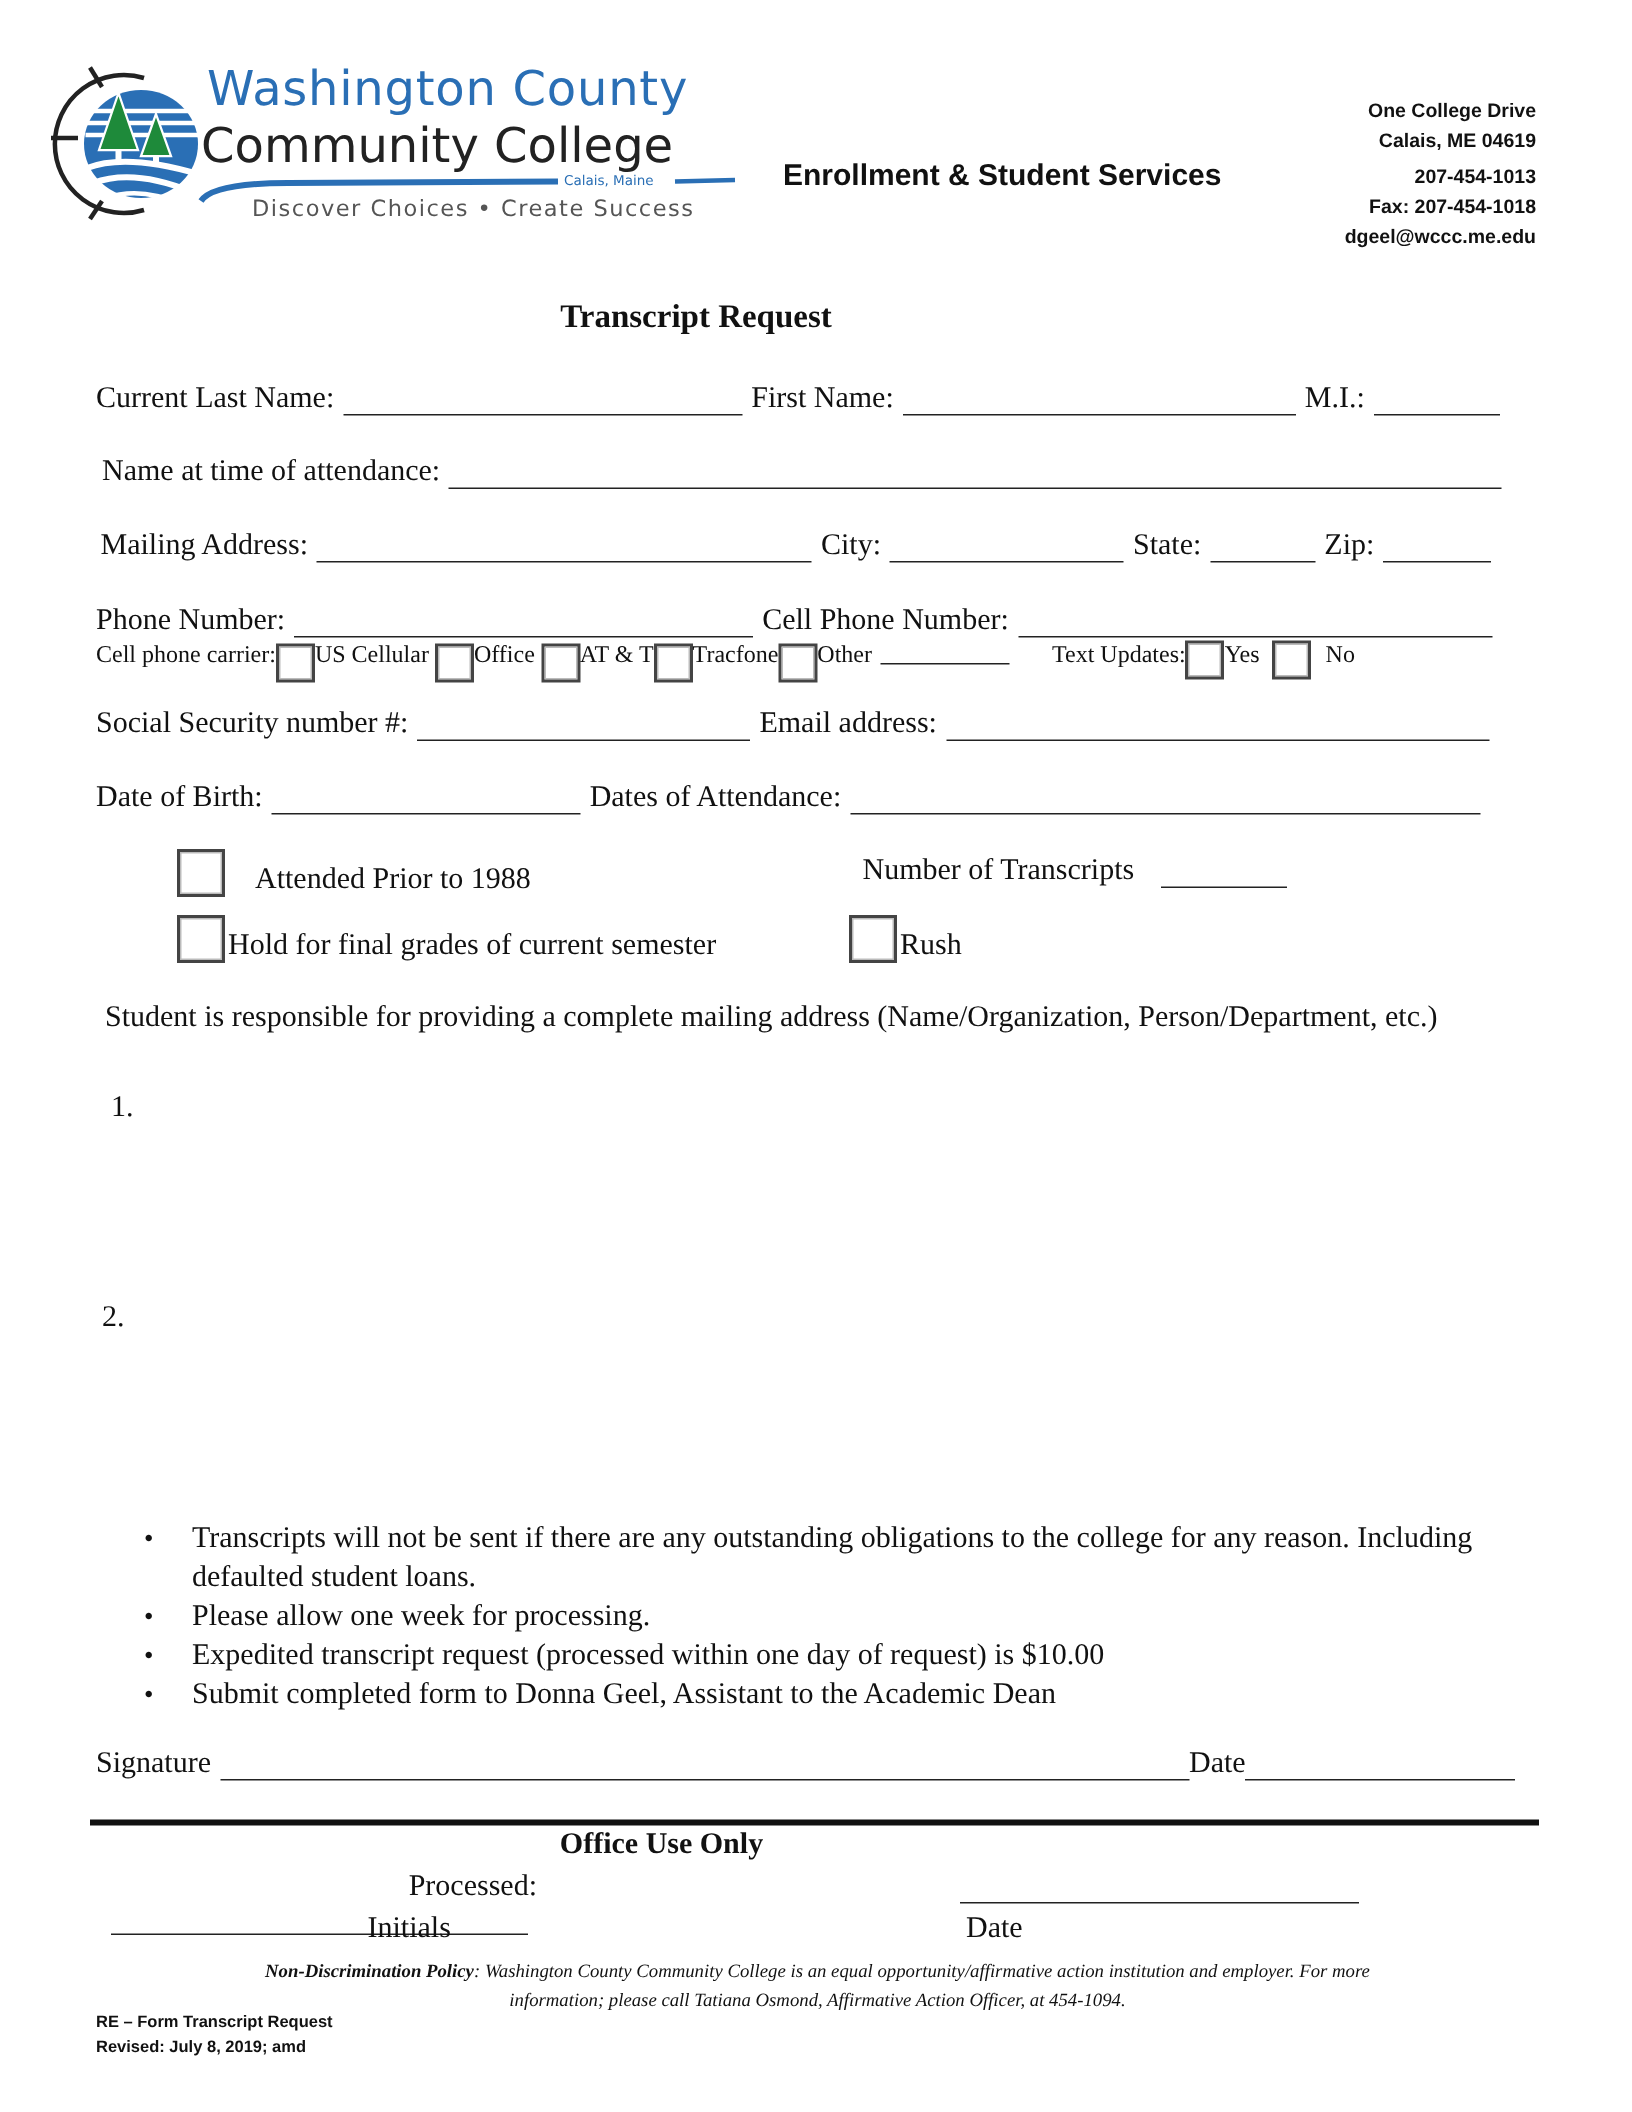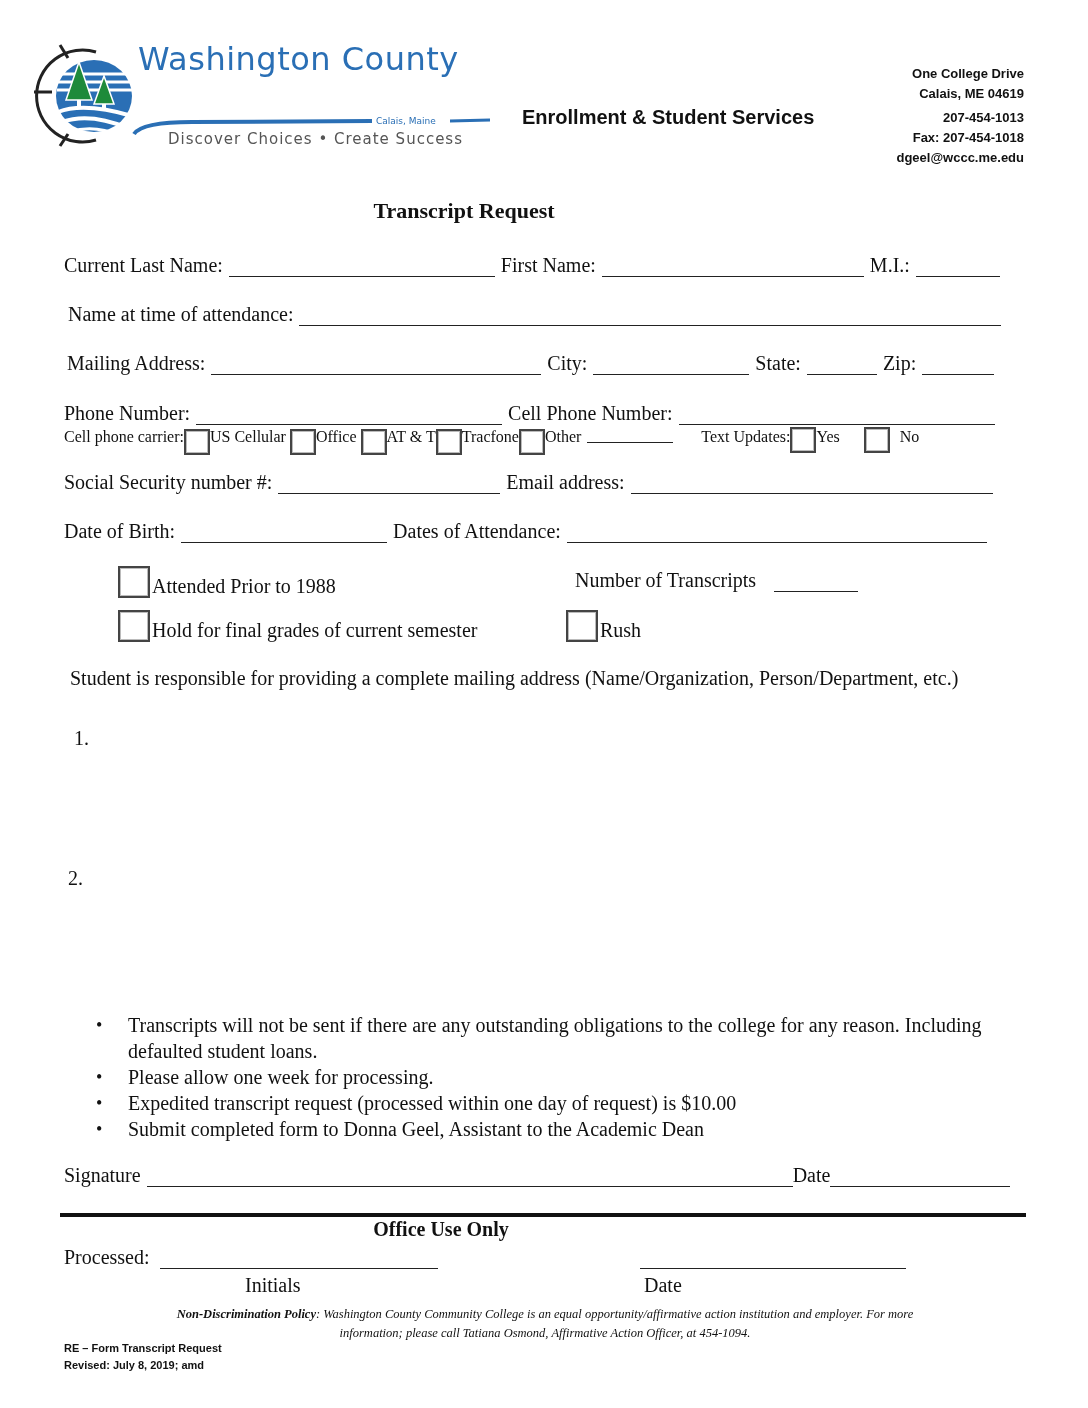--- a/index.html
+++ b/index.html
@@ -39,20 +39,21 @@
     </g>
     <polygon points="45,22 32,60 58,60" fill="#1e8a3a" stroke="#fff" stroke-width="1.5"></polygon>
     <rect x="43" y="60" width="4" height="8" fill="#fff"></rect>
     <polygon points="70,36 60,64 80,64" fill="#1e8a3a" stroke="#fff" stroke-width="1.5"></polygon>
     <rect x="68" y="64" width="4" height="6" fill="#fff"></rect>
     <path d="M24 72 Q50 62 98 76" stroke="#fff" stroke-width="4" fill="none"></path>
     <path d="M28 82 Q55 72 94 88" stroke="#fff" stroke-width="4" fill="none"></path>
     <path d="M36 92 Q60 84 86 96" stroke="#fff" stroke-width="3" fill="none"></path>
   </svg>
   <div class="abs" id="logo-text1" style="left:104px; top:0px;">Washington County</div>
+  <div class="abs" id="logo-text2" style="left:100px; top:38px;">Community College</div>
   <svg class="abs" style="left:98px; top:76px;" width="360" height="20" viewBox="0 0 360 20">
     <path d="M2 18 Q10 6 60 6 L240 5" stroke="#2a6fb5" stroke-width="4" fill="none"></path>
     <line x1="318" y1="5" x2="358" y2="4" stroke="#2a6fb5" stroke-width="3"></line>
   </svg>
   <div class="abs" id="logo-loc" style="left:342px; top:76px;">Calais, Maine</div>
   <div class="abs" id="logo-tag" style="left:134px; top:90px;">Discover Choices • Create Success</div>
 </div>
 
 <div class="abs sans" style="left:522px; top:106px; font-family:'Liberation Sans',sans-serif; font-weight:bold; font-size:20px;">Enrollment &amp; Student Services</div>
 
@@ -106,42 +107,42 @@
   <span style="margin-top:2px; margin-right:4px;">Office</span>
   <span class="cb" style="margin-top:3px;"></span>
   <span style="margin-top:2px;">AT &amp; T</span>
   <span class="cb" style="margin-top:3px;"></span>
   <span style="margin-top:2px;">Tracfone</span>
   <span class="cb" style="margin-top:3px;"></span>
   <span style="margin-top:2px;">Other</span>
   <span class="field-line" style="width:86px; height:16px; margin-right:28px;"></span>
   <span style="margin-top:2px;">Text Updates:</span>
   <span class="cb" style="margin-top:1px;"></span>
-  <span style="margin-top:2px; margin-right:24px;">Yes</span>
+  <span style="margin-top:2px; margin-right:8px;">Yes</span>
   <span class="cb" style="margin-top:1px; margin-right:10px;"></span>
   <span style="margin-top:2px;">No</span>
 </div>
 
 <div class="row lbl" style="top:471px;">
   <span>Social Security number #:</span>
   <span class="field-line" style="width:222px;"></span>
   <span>Email address:</span>
   <span class="field-line" style="width:362px;"></span>
 </div>
 
 <div class="row lbl" style="top:520px;">
   <span>Date of Birth:</span>
   <span class="field-line" style="width:206px;"></span>
   <span>Dates of Attendance:</span>
   <span class="field-line" style="width:420px;"></span>
 </div>
 
 <div class="abs lbl" style="left:118px; top:566px; display:flex; align-items:flex-end;">
   <span class="cb" style="width:32px; height:32px;"></span>
-  <span style="margin-left:2px;">Attended Prior to 1988</span>
+  <span style="margin-left:20px;">Attended Prior to 1988</span>
 </div>
 <div class="abs lbl" style="left:575px; top:569px; display:flex; align-items:flex-end;">
   <span>Number of Transcripts</span>
   <span class="field-line" style="width:84px; margin-left:18px;"></span>
 </div>
 <div class="abs lbl" style="left:118px; top:610px; display:flex; align-items:flex-end;">
   <span class="cb" style="width:32px; height:32px;"></span>
   <span style="margin-left:2px;">Hold for final grades of current semester</span>
 </div>
 <div class="abs lbl" style="left:566px; top:610px; display:flex; align-items:flex-end;">
@@ -165,21 +166,21 @@
 
 <div class="row lbl" style="top:1164px;">
   <span>Signature</span>
   <span class="field-line" style="width:646px; margin:0 0 0 6px;"></span>
   <span>Date</span>
   <span class="field-line" style="width:180px; margin:0;"></span>
 </div>
 
 <div class="abs" style="left:60px; top:1213px; width:966px; height:4px; background:#111;"></div>
 <div class="abs" style="left:0; width:882px; text-align:center; top:1218px; font-size:20px; font-weight:bold;">Office Use Only</div>
-<div class="row lbl" style="top:1246px;">
+<div class="row lbl" style="top:1246px;flex-direction:column;">
   <span>Processed:</span>
   <span class="field-line" style="width:278px; margin-left:10px;"></span>
 </div>
 <div class="abs field-line" style="left:640px; top:1248px; width:266px; margin:0;"></div>
 <div class="abs lbl" style="left:245px; top:1274px;">Initials</div>
 <div class="abs lbl" style="left:644px; top:1274px;">Date</div>
 
 <div class="abs" style="left:150px; width:790px; top:1305px; text-align:center; font-size:12.5px; font-style:italic; line-height:19px;">
   <span style="font-weight:bold;">Non-Discrimination Policy</span><span>:  Washington County Community College is an equal opportunity/affirmative action institution and employer. For more information; please call Tatiana Osmond, Affirmative Action Officer, at 454-1094.</span>
 </div>

